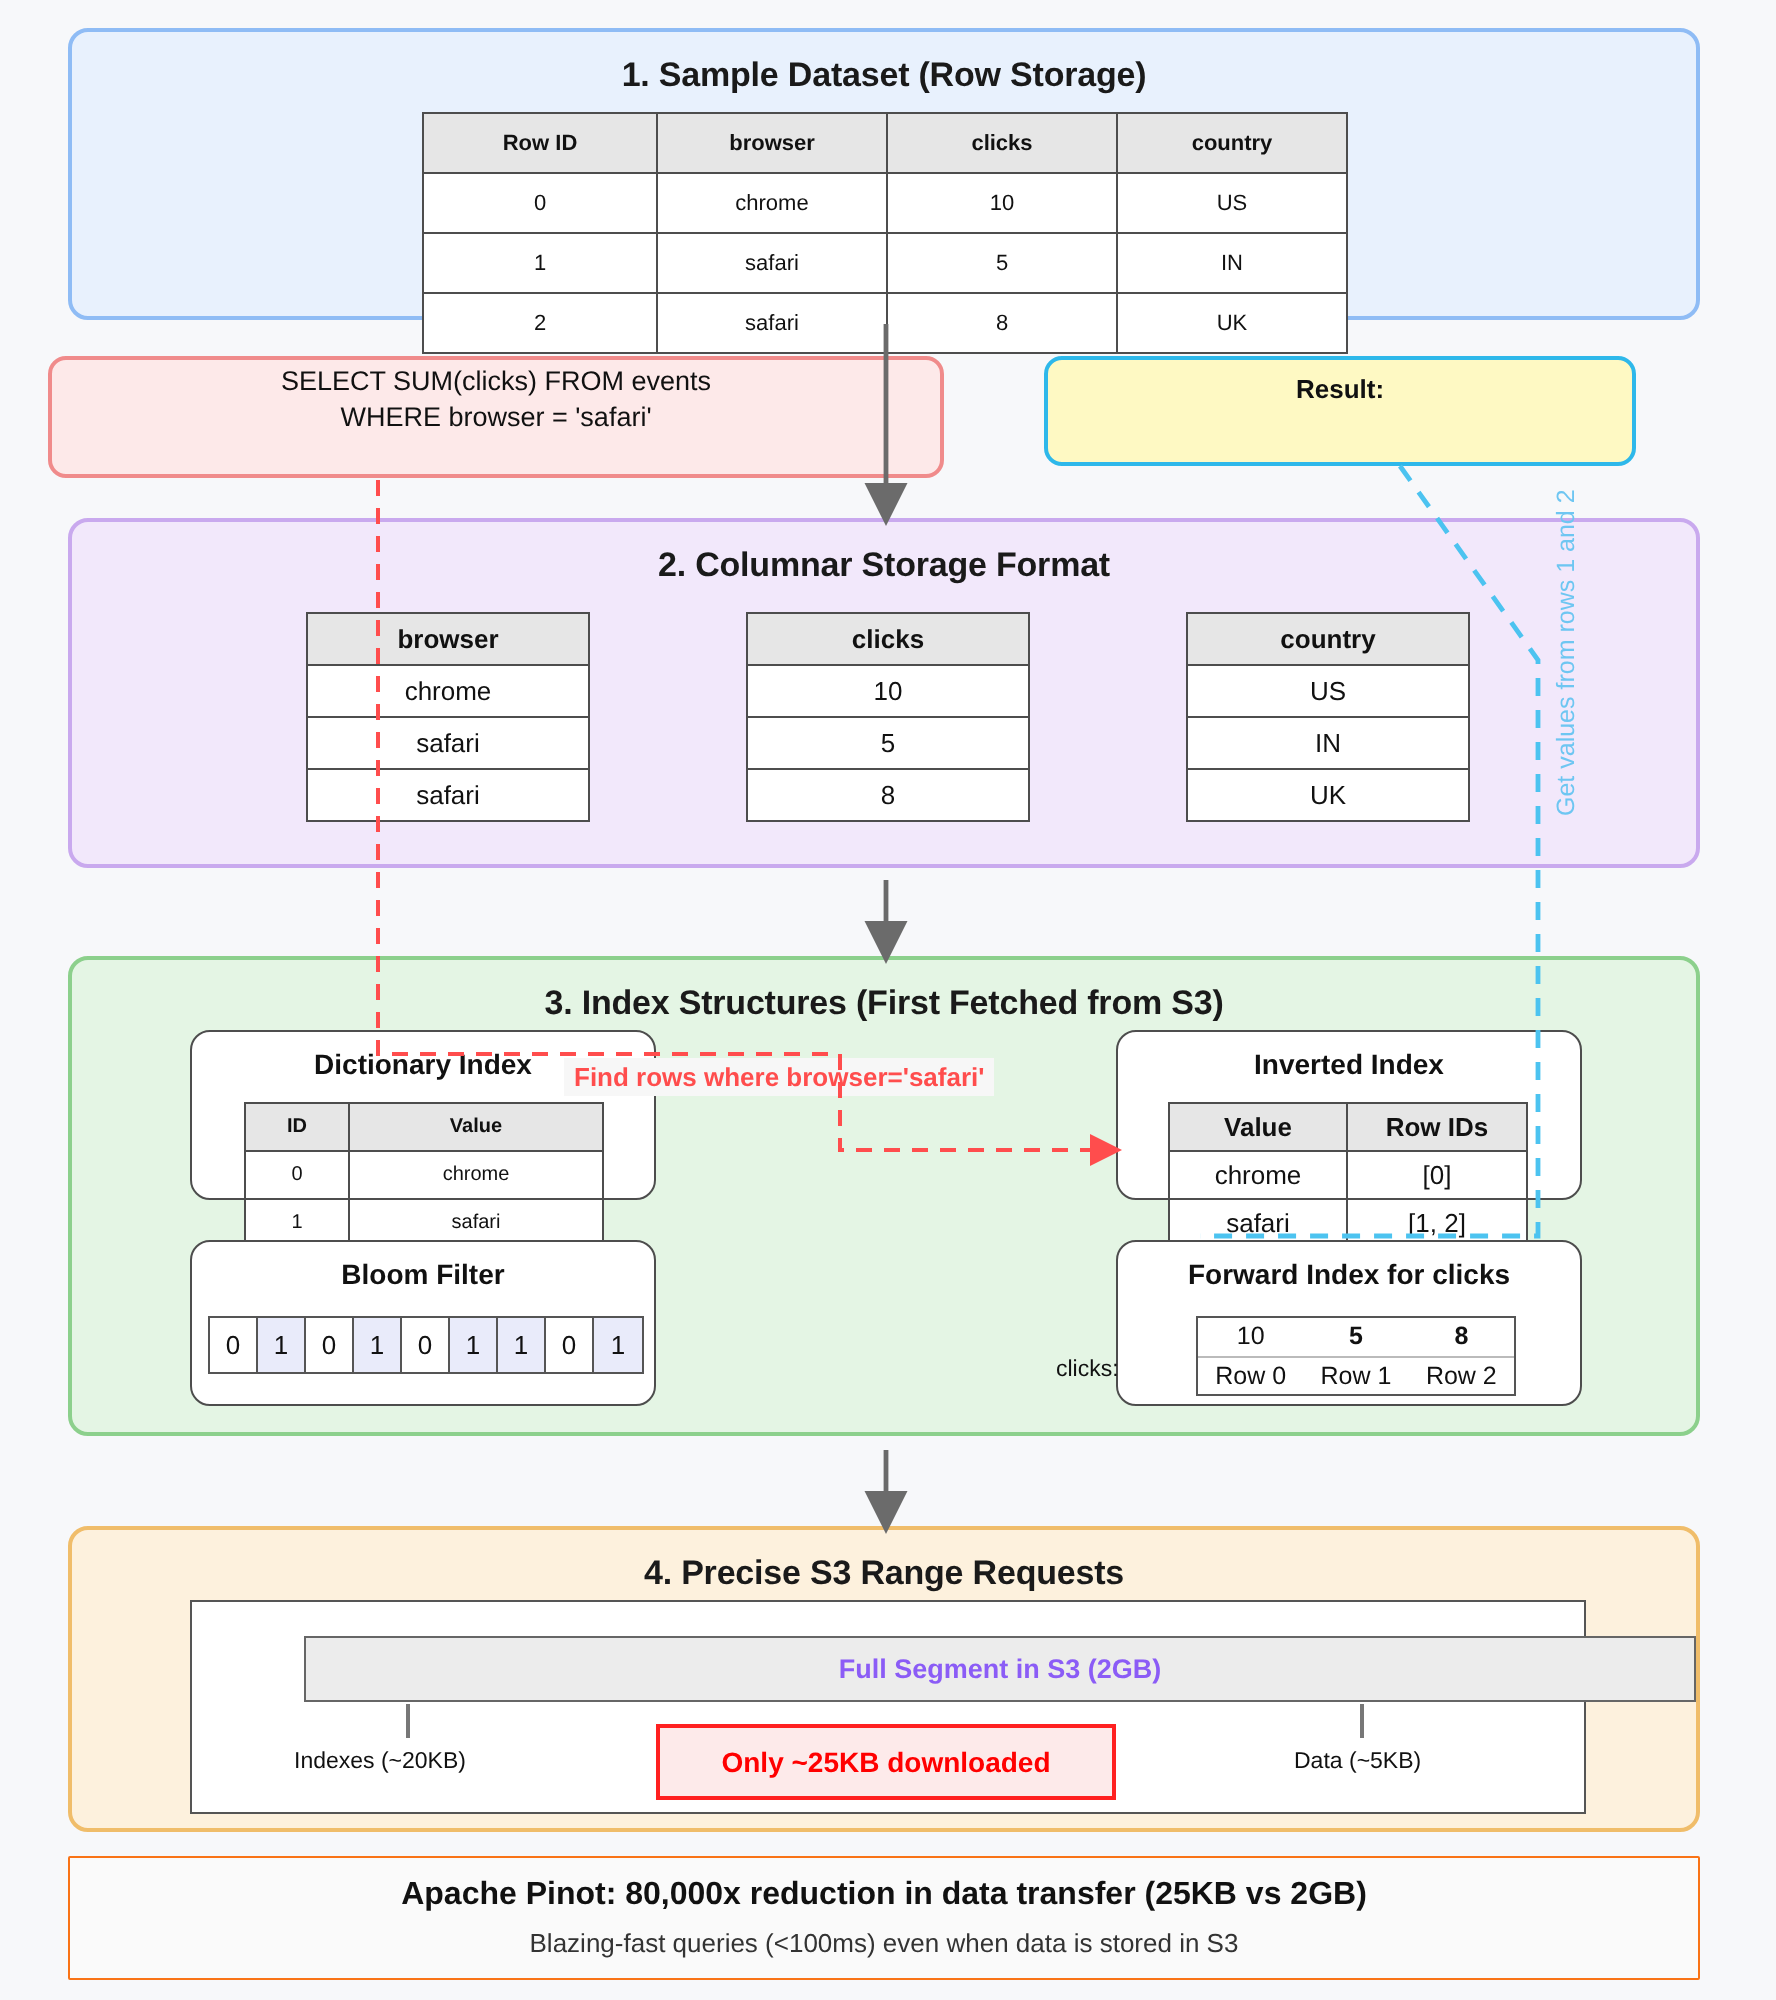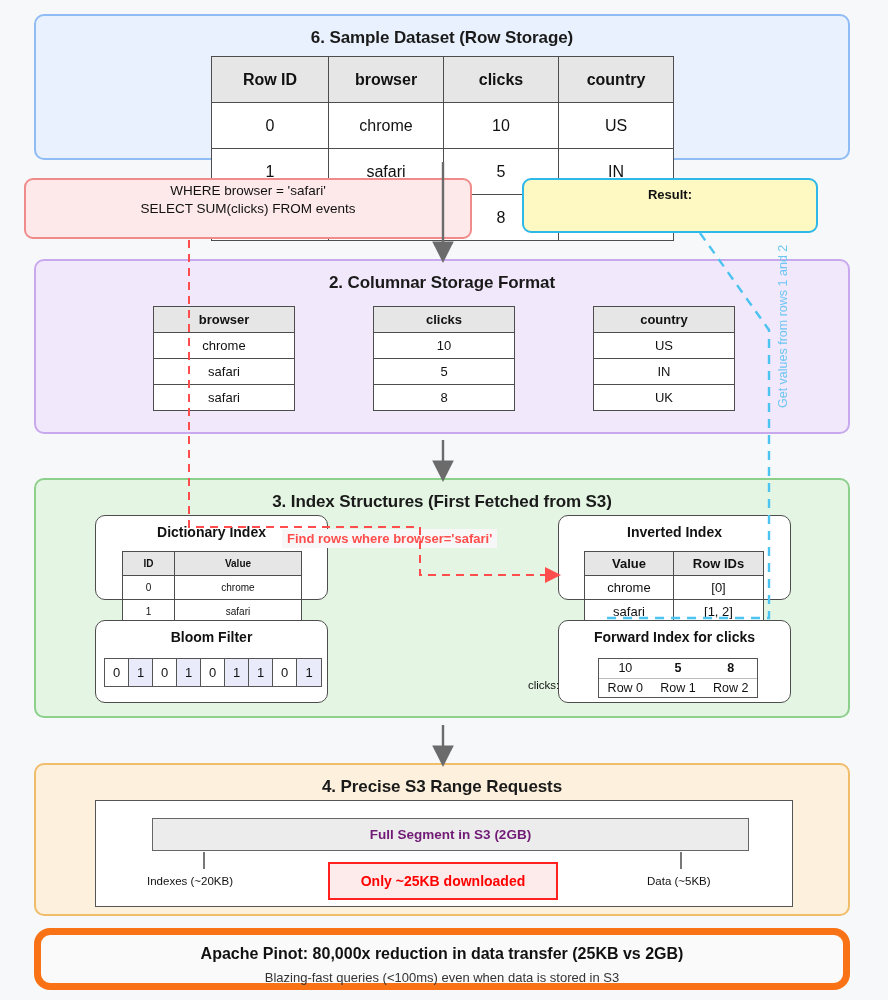--- a/index.html
+++ b/index.html
@@ -54,22 +54,22 @@
   
   #sec4 {
     left: 34px; top: 763px; width: 816px; height: 153px;
     background: #fdf1dd;
     border: 2px solid #f0bd6a;
   }
   
   #footer {
     left: 34px; top: 928px; width: 816px; height: 62px;
     background: #fafafa;
-    border: 7px solid #f97316;
-    border-radius: 16px;
+    border: 1px solid #f97316;
+    border-radius: 1px;
   }
   .footer-main {
     text-align: center;
     font-weight: bold;
     font-size: 16px;
     color: #111;
     margin-top: 10px;
   }
   .footer-sub {
     text-align: center;
@@ -95,21 +95,21 @@
     box-sizing: border-box;
   }
   table.grid th {
     background: #e6e6e6;
     font-weight: bold;
   }
   td.hl, th.hl { background: #fceced; }
 
   
   #rowtable { left: 211px; top: 56px; }
-  #rowtable th, #rowtable td { width: 115px; height: 46px; font-size: 16px; }
+  #rowtable th, #rowtable td { width: 115px; height: 30px; font-size: 11px; }
   #rowtable th:first-child, #rowtable td:first-child { width: 117px; }
 
   
   #sqlbox {
     position: absolute;
     left: 24px; top: 178px; width: 448px; height: 61px;
     background: #fde9e9;
     border: 2px solid #f08b8b;
     border-radius: 9px;
     box-sizing: border-box;
@@ -210,24 +210,24 @@
     font-size: 11.5px; color: #111;
   }
 
   
   #s3box {
     position: absolute;
     left: 95px; top: 800px; width: 698px; height: 107px;
     background: #ffffff; border: 1.5px solid #555; box-sizing: border-box;
   }
   #segbar {
-    position: absolute; left: 152px; top: 818px; width: 597px; height: 33px;
+    position: absolute; left: 152px; top: 818px; width: 696px; height: 33px;
     background: #ececec; border: 1.5px solid #666; box-sizing: border-box;
     display: flex; align-items: center; justify-content: center;
-    font-weight: bold; font-size: 13.5px; color: #701a75;
+    font-weight: bold; font-size: 13.5px; color: #8b5cf6;
   }
   .tick {
     position: absolute; width: 1.5px; height: 17px; background: #777;
   }
   #tick_left { left: 203px; top: 852px; }
   #tick_right { left: 680px; top: 852px; }
   .seg-label {
     position: absolute; font-size: 11.5px; color: #111;
   }
   #lbl_indexes { left: 147px; top: 875px; }
@@ -256,21 +256,21 @@
     position: absolute; left: 0; top: 0; width: 888px; height: 1000px;
     pointer-events: none;
   }
 </style>
 </head>
 <body>
 
 <div class="stage">
 
   <div class="panel" id="sec1">
-    <div class="panel-title">6. Sample Dataset (Row Storage)</div>
+    <div class="panel-title">1. Sample Dataset (Row Storage)</div>
   </div>
   <table class="grid" id="rowtable">
     <thead>
       <tr>
         <th>Row ID</th>
         <th>browser</th>
         <th>clicks</th>
         <th>country</th>
       </tr>
     </thead>
@@ -290,22 +290,22 @@
       <tr>
         <td>2</td>
         <td class="hl">safari</td>
         <td class="hl">8</td>
         <td>UK</td>
       </tr>
     </tbody>
   </table>
 
   <div id="sqlbox">
+    <div class="ln">SELECT SUM(clicks) FROM events</div>
     <div class="ln">WHERE browser = 'safari'</div>
-    <div class="ln">SELECT SUM(clicks) FROM events</div>
   </div>
 
   <div id="resultbox">
     <div class="hdr">Result:</div>
   </div>
 
   <div class="panel" id="sec2">
     <div class="panel-title">2. Columnar Storage Format</div>
   </div>
 

